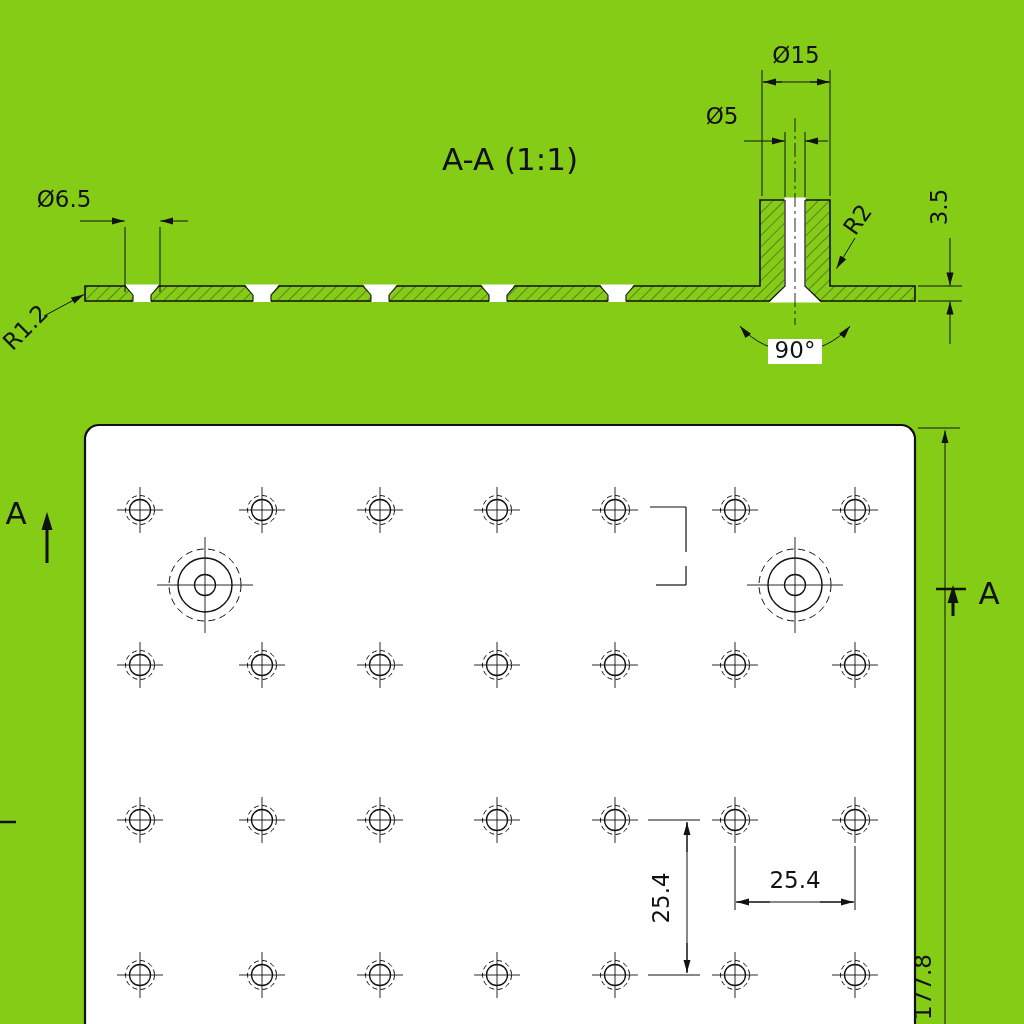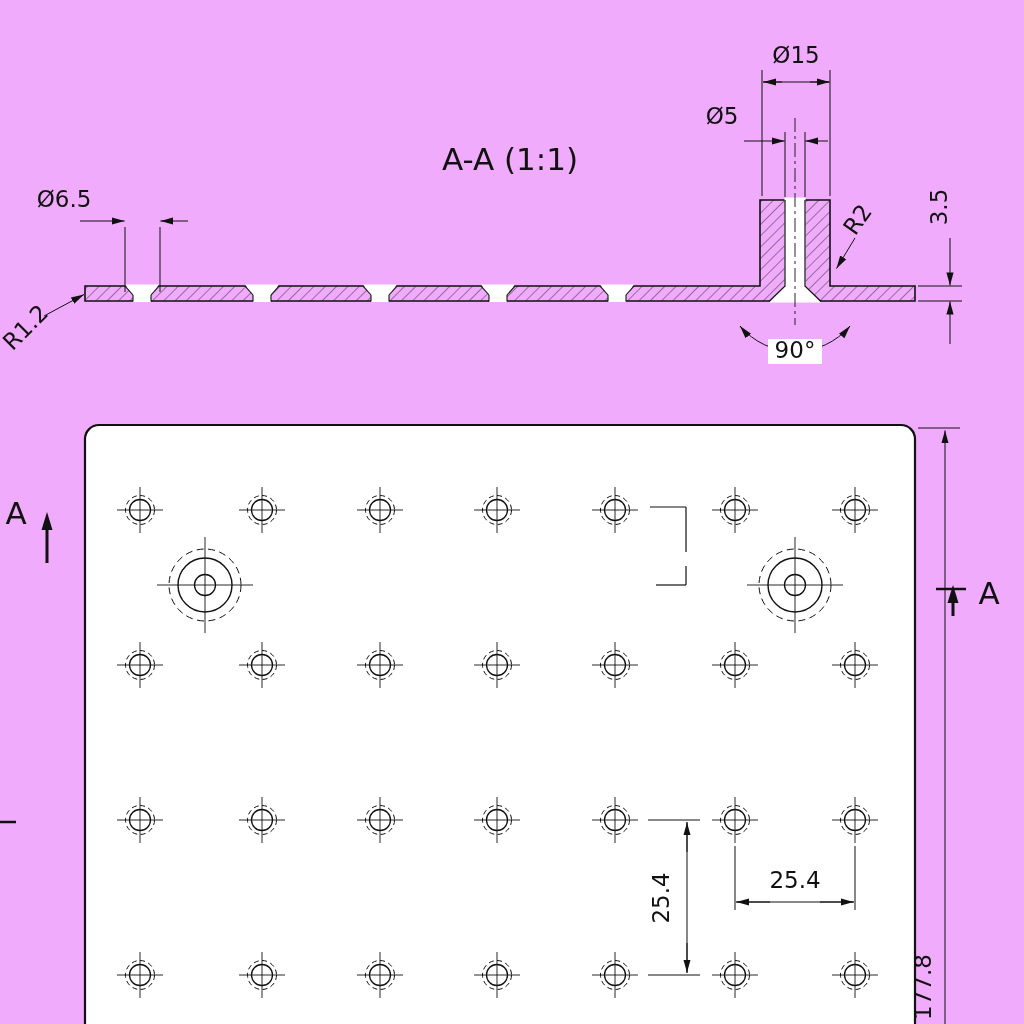--- a/index.html
+++ b/index.html
@@ -1,16 +1,16 @@
 <!DOCTYPE html>
 <html><head>
 <meta charset="utf-8">
 <style>
   html,body{margin:0;padding:0;background:#fff;}
-  .canvas-wrap{width:1024px;height:1024px;overflow:hidden;background:#f0abfc;}
+  .canvas-wrap{width:1024px;height:1024px;overflow:hidden;background:#84cc16;}
   svg{display:block;}
   text{font-family:"DejaVu Sans", sans-serif; fill:#111;}
   .dim-label{font-size:23px;}
   .title-label{font-size:31px;}
   .marker-label{font-size:31px;}
 </style>
 </head>
 <body>
 
 <div class="canvas-wrap">

